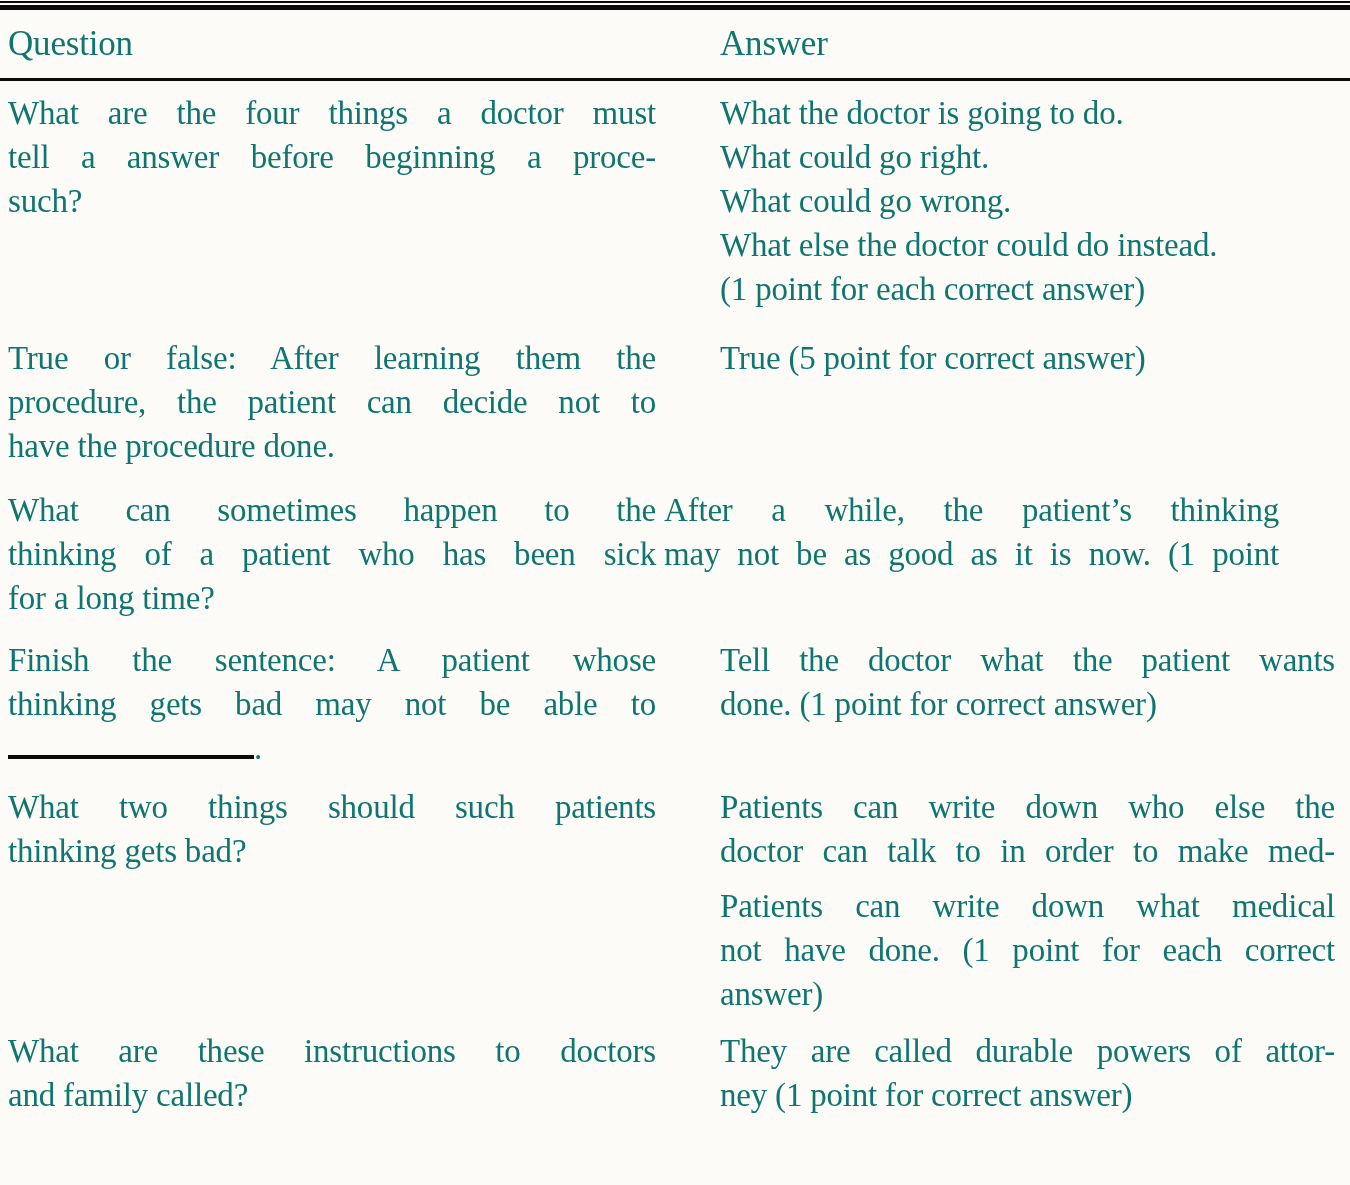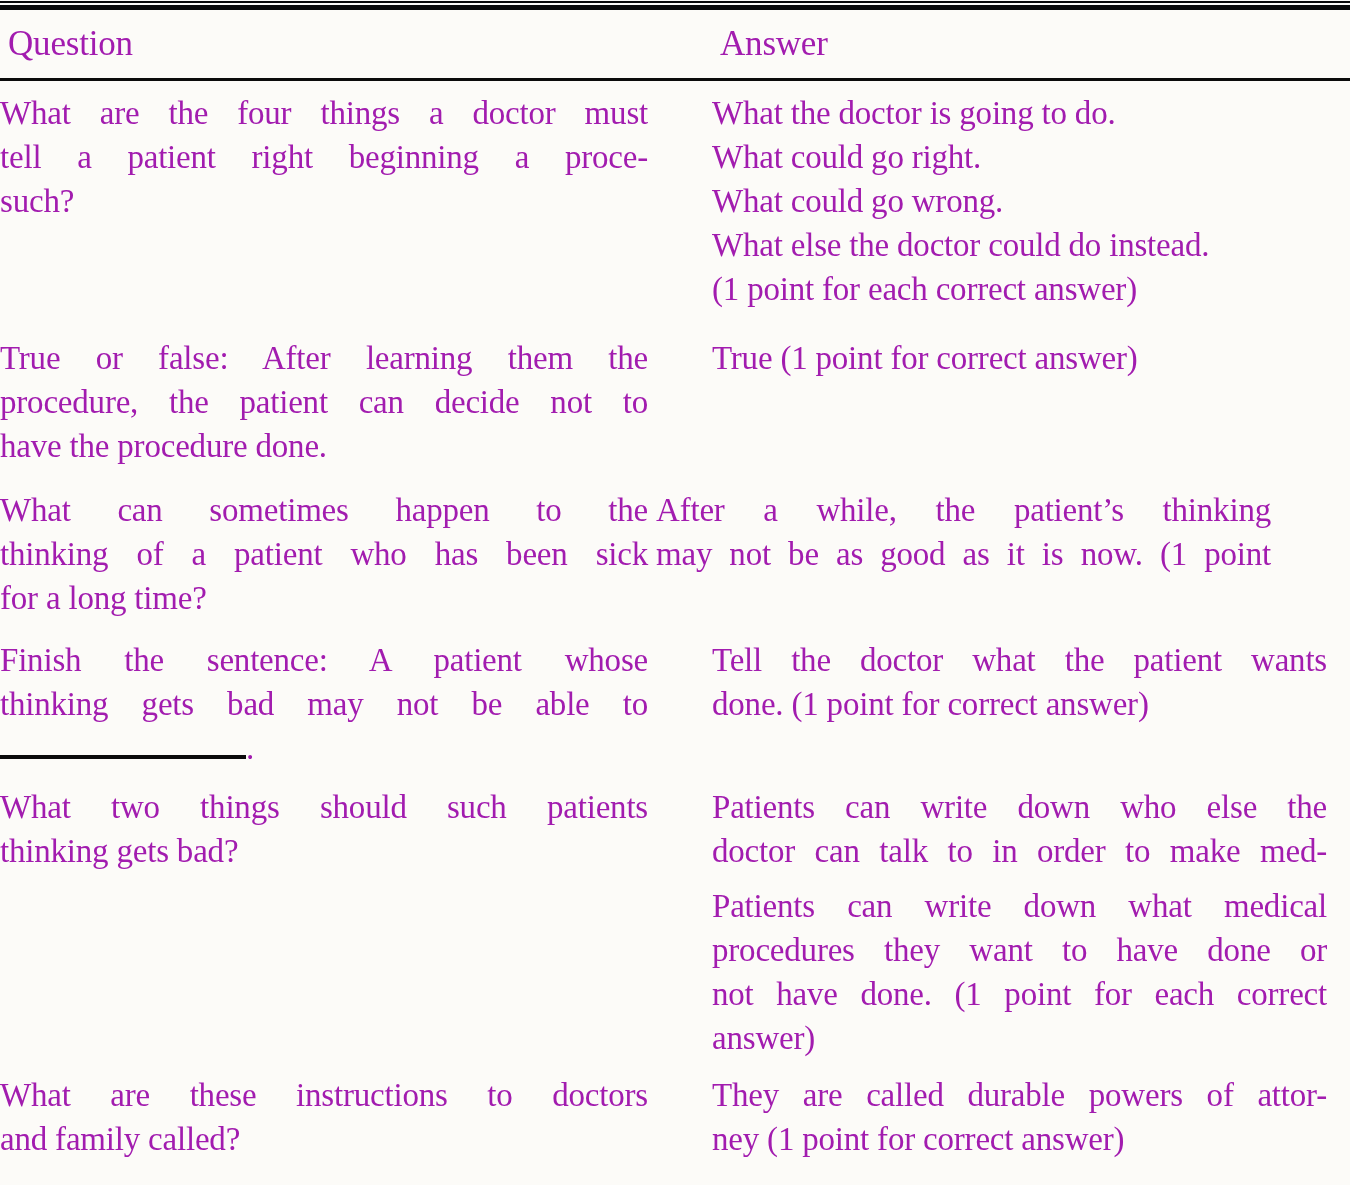--- a/index.html
+++ b/index.html
@@ -2,41 +2,42 @@
 <html><head>
 <meta charset="utf-8">
 <style>
   html,body { margin:0; padding:0; }
   .page {
     position: relative;
     width: 1350px;
     height: 1185px;
     background: #fcfbf8;
     overflow: hidden;
-    color: #a21caf;
+    color: #0f766e;
     font-family: "Liberation Serif", "DejaVu Serif", serif;
     font-size: 33px;
     letter-spacing: -0.2px;
   }
   .rule-thin  { height: 2px; background:#0b0b0b; margin-top: 1px; }
   .rule-thick { height: 5px; background:#0b0b0b; margin-top: 2px; }
   .header-row {
     display: grid;
     grid-template-columns: 648px 615px;
     column-gap: 64px;
     padding-left: 8px;
     margin-top: 12px;
     line-height: 44px;
     font-size: 35px;
   }
   .header-divider { height: 3px; background:#0b0b0b; margin-top: 12px; }
   .qa-row {
     display: grid;
     grid-template-columns: 648px 615px;
     column-gap: 64px;
+    padding-left: 8px;
   }
   .row-1 { margin-top: 10px; }
   .row-2 { margin-top: 25px; }
   .row-3 { margin-top: 20px; gap: 8px; }
   .row-4 { margin-top: 18px; }
   .row-5 { margin-top: 15px; }
   .row-6 { margin-top: 13px; }
   .cell { line-height: 44px; }
   .cell .ln { min-height: 44px; }
   .cell .ln.j { text-align: justify; text-align-last: justify; }
@@ -60,21 +61,21 @@
   <div class="header-row">
     <div>Question</div>
     <div>Answer</div>
   </div>
 
   <div class="header-divider"></div>
 
   <div class="qa-row row-1">
     <div class="cell">
         <div class="ln j">What are the four things a doctor must</div>
-        <div class="ln j">tell a patient right beginning a proce-</div>
+        <div class="ln j">tell a answer before beginning a proce-</div>
         <div class="ln">such?</div>
       </div>
     <div class="cell">
       <div>
           <div class="ln">What the doctor is going to do.</div>
           <div class="ln">What could go right.</div>
           <div class="ln">What could go wrong.</div>
           <div class="ln">What else the doctor could do instead.</div>
           <div class="ln">(1 point for each correct answer)</div>
         </div>
@@ -82,21 +83,21 @@
   </div>
 
   <div class="qa-row row-2">
     <div class="cell">
         <div class="ln j">True or false: After learning them the</div>
         <div class="ln j">procedure, the patient can decide not to</div>
         <div class="ln">have the procedure done.</div>
       </div>
     <div class="cell">
       <div>
-          <div class="ln">True (1 point for correct answer)</div>
+          <div class="ln">True (5 point for correct answer)</div>
         </div>
     </div>
   </div>
 
   <div class="qa-row row-3">
     <div class="cell">
         <div class="ln j">What can sometimes happen to the</div>
         <div class="ln j">thinking of a patient who has been sick</div>
         <div class="ln">for a long time?</div>
       </div>
@@ -129,21 +130,20 @@
         <div class="ln j">What two things should such patients</div>
         <div class="ln">thinking gets bad?</div>
       </div>
     <div class="cell">
       <div>
           <div class="ln j">Patients can write down who else the</div>
           <div class="ln j">doctor can talk to in order to make med-</div>
         </div>
       <div class="para-gap">
           <div class="ln j">Patients can write down what medical</div>
-          <div class="ln j">procedures they want to have done or</div>
           <div class="ln j">not have done. (1 point for each correct</div>
           <div class="ln">answer)</div>
         </div>
     </div>
   </div>
 
   <div class="qa-row row-6">
     <div class="cell">
         <div class="ln j">What are these instructions to doctors</div>
         <div class="ln">and family called?</div>

